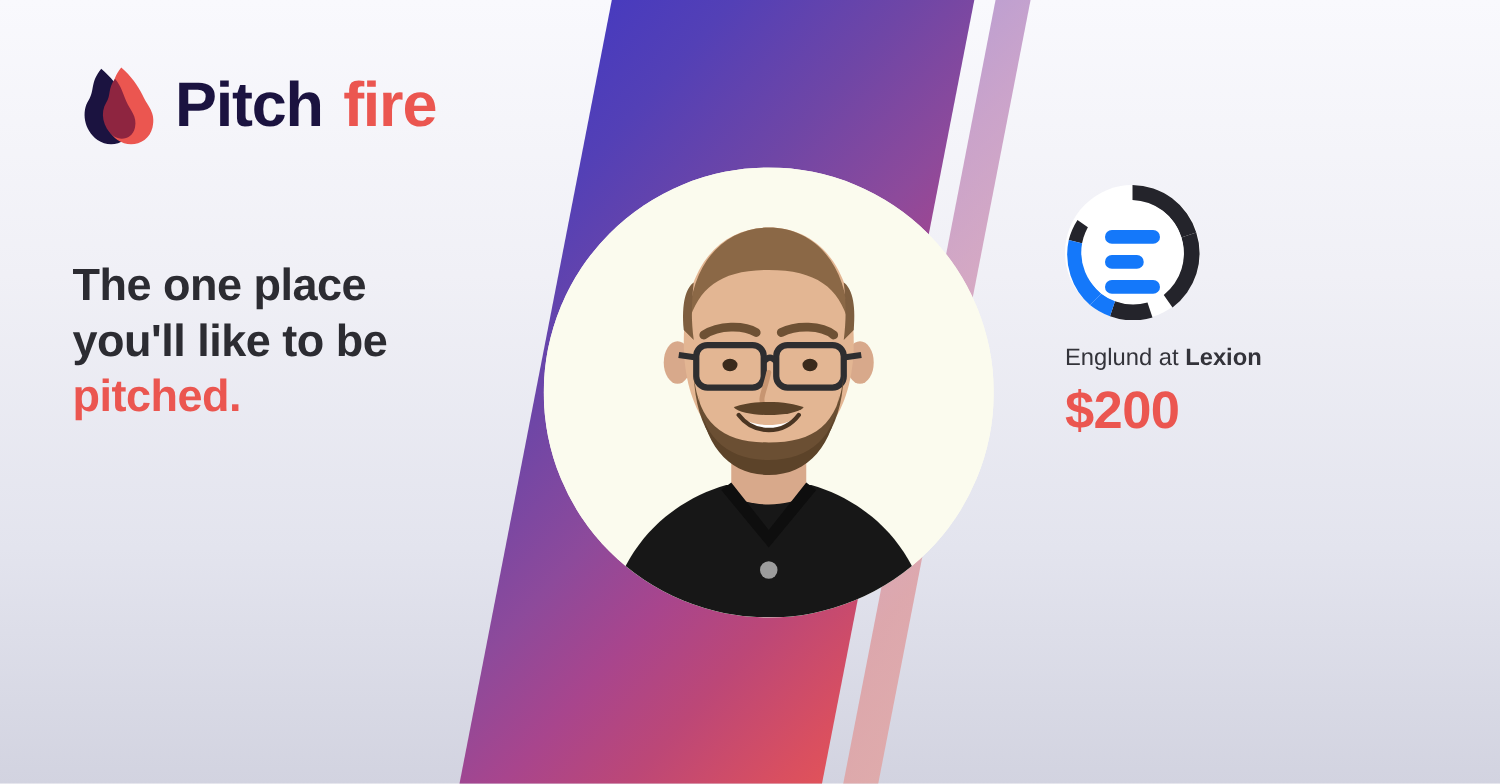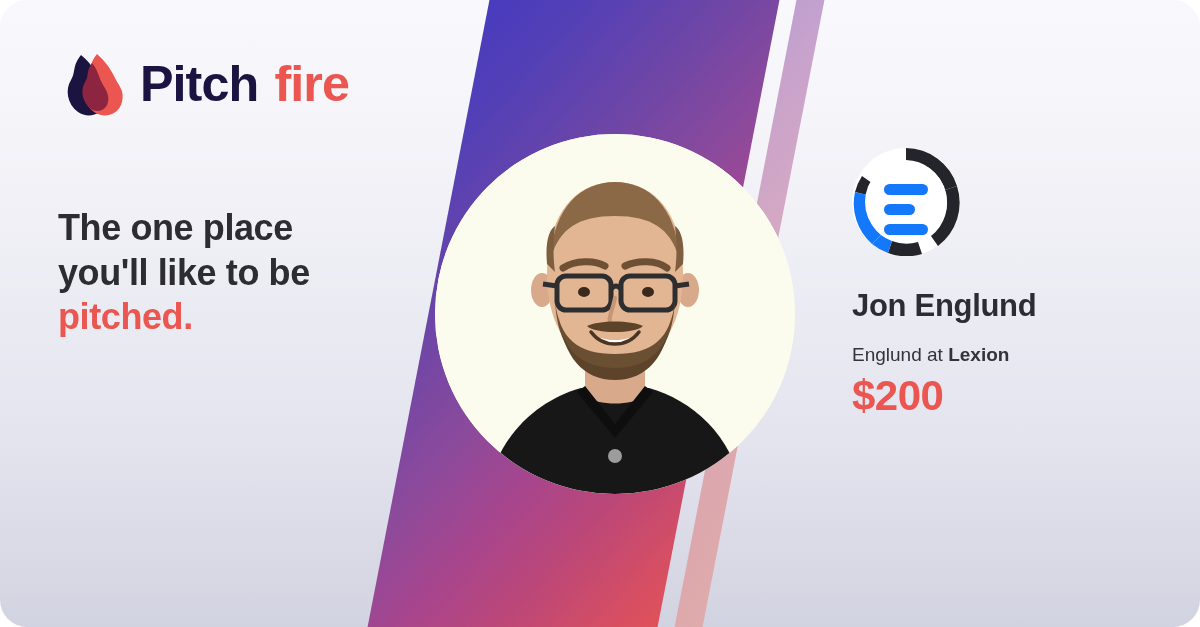--- a/index.html
+++ b/index.html
@@ -6,21 +6,20 @@
   html, body {
     width:1200px; height:627px;
     font-family:"Liberation Sans", sans-serif;
     overflow:hidden;
   }
   #card {
     position:relative;
     width:1200px; height:627px;
     background:linear-gradient(to bottom, #F9F9FD 0%, #F0F0F6 35%, #E3E4EE 70%, #D2D3E0 100%);
     overflow:hidden;
-    border-radius:27px;
   }
 
   
   .band-wrap {
     position:absolute; inset:0;
     overflow:hidden;
     pointer-events:none;
   }
   .band {
     position:absolute;
@@ -228,21 +227,20 @@
       <path d="M3 44 A54 54 0 0 0 20 96 L29 87 A42 42 0 0 1 15 47 Z" fill="#1478FA"></path>
       <path d="M20 96 A54 54 0 0 0 36 105 L40 93 A42 42 0 0 1 29 87 Z" fill="#1478FA"></path>
 
       <circle cx="54" cy="54" r="41" fill="#FFFFFF"></circle>
 
       <rect x="32" y="36" width="44" height="11" rx="5.5" fill="#1478FA"></rect>
       <rect x="32" y="56" width="31" height="11" rx="5.5" fill="#1478FA"></rect>
       <rect x="32" y="76" width="44" height="11" rx="5.5" fill="#1478FA"></rect>
     </svg>
 
-    <div class="person-name">Jon Englund</div>
 
     <div class="person-role">
       <span>Englund at </span><span class="co">Lexion</span>
     </div>
 
     <div class="price-value">$200</div>
   </div>
 
 </div>
 

